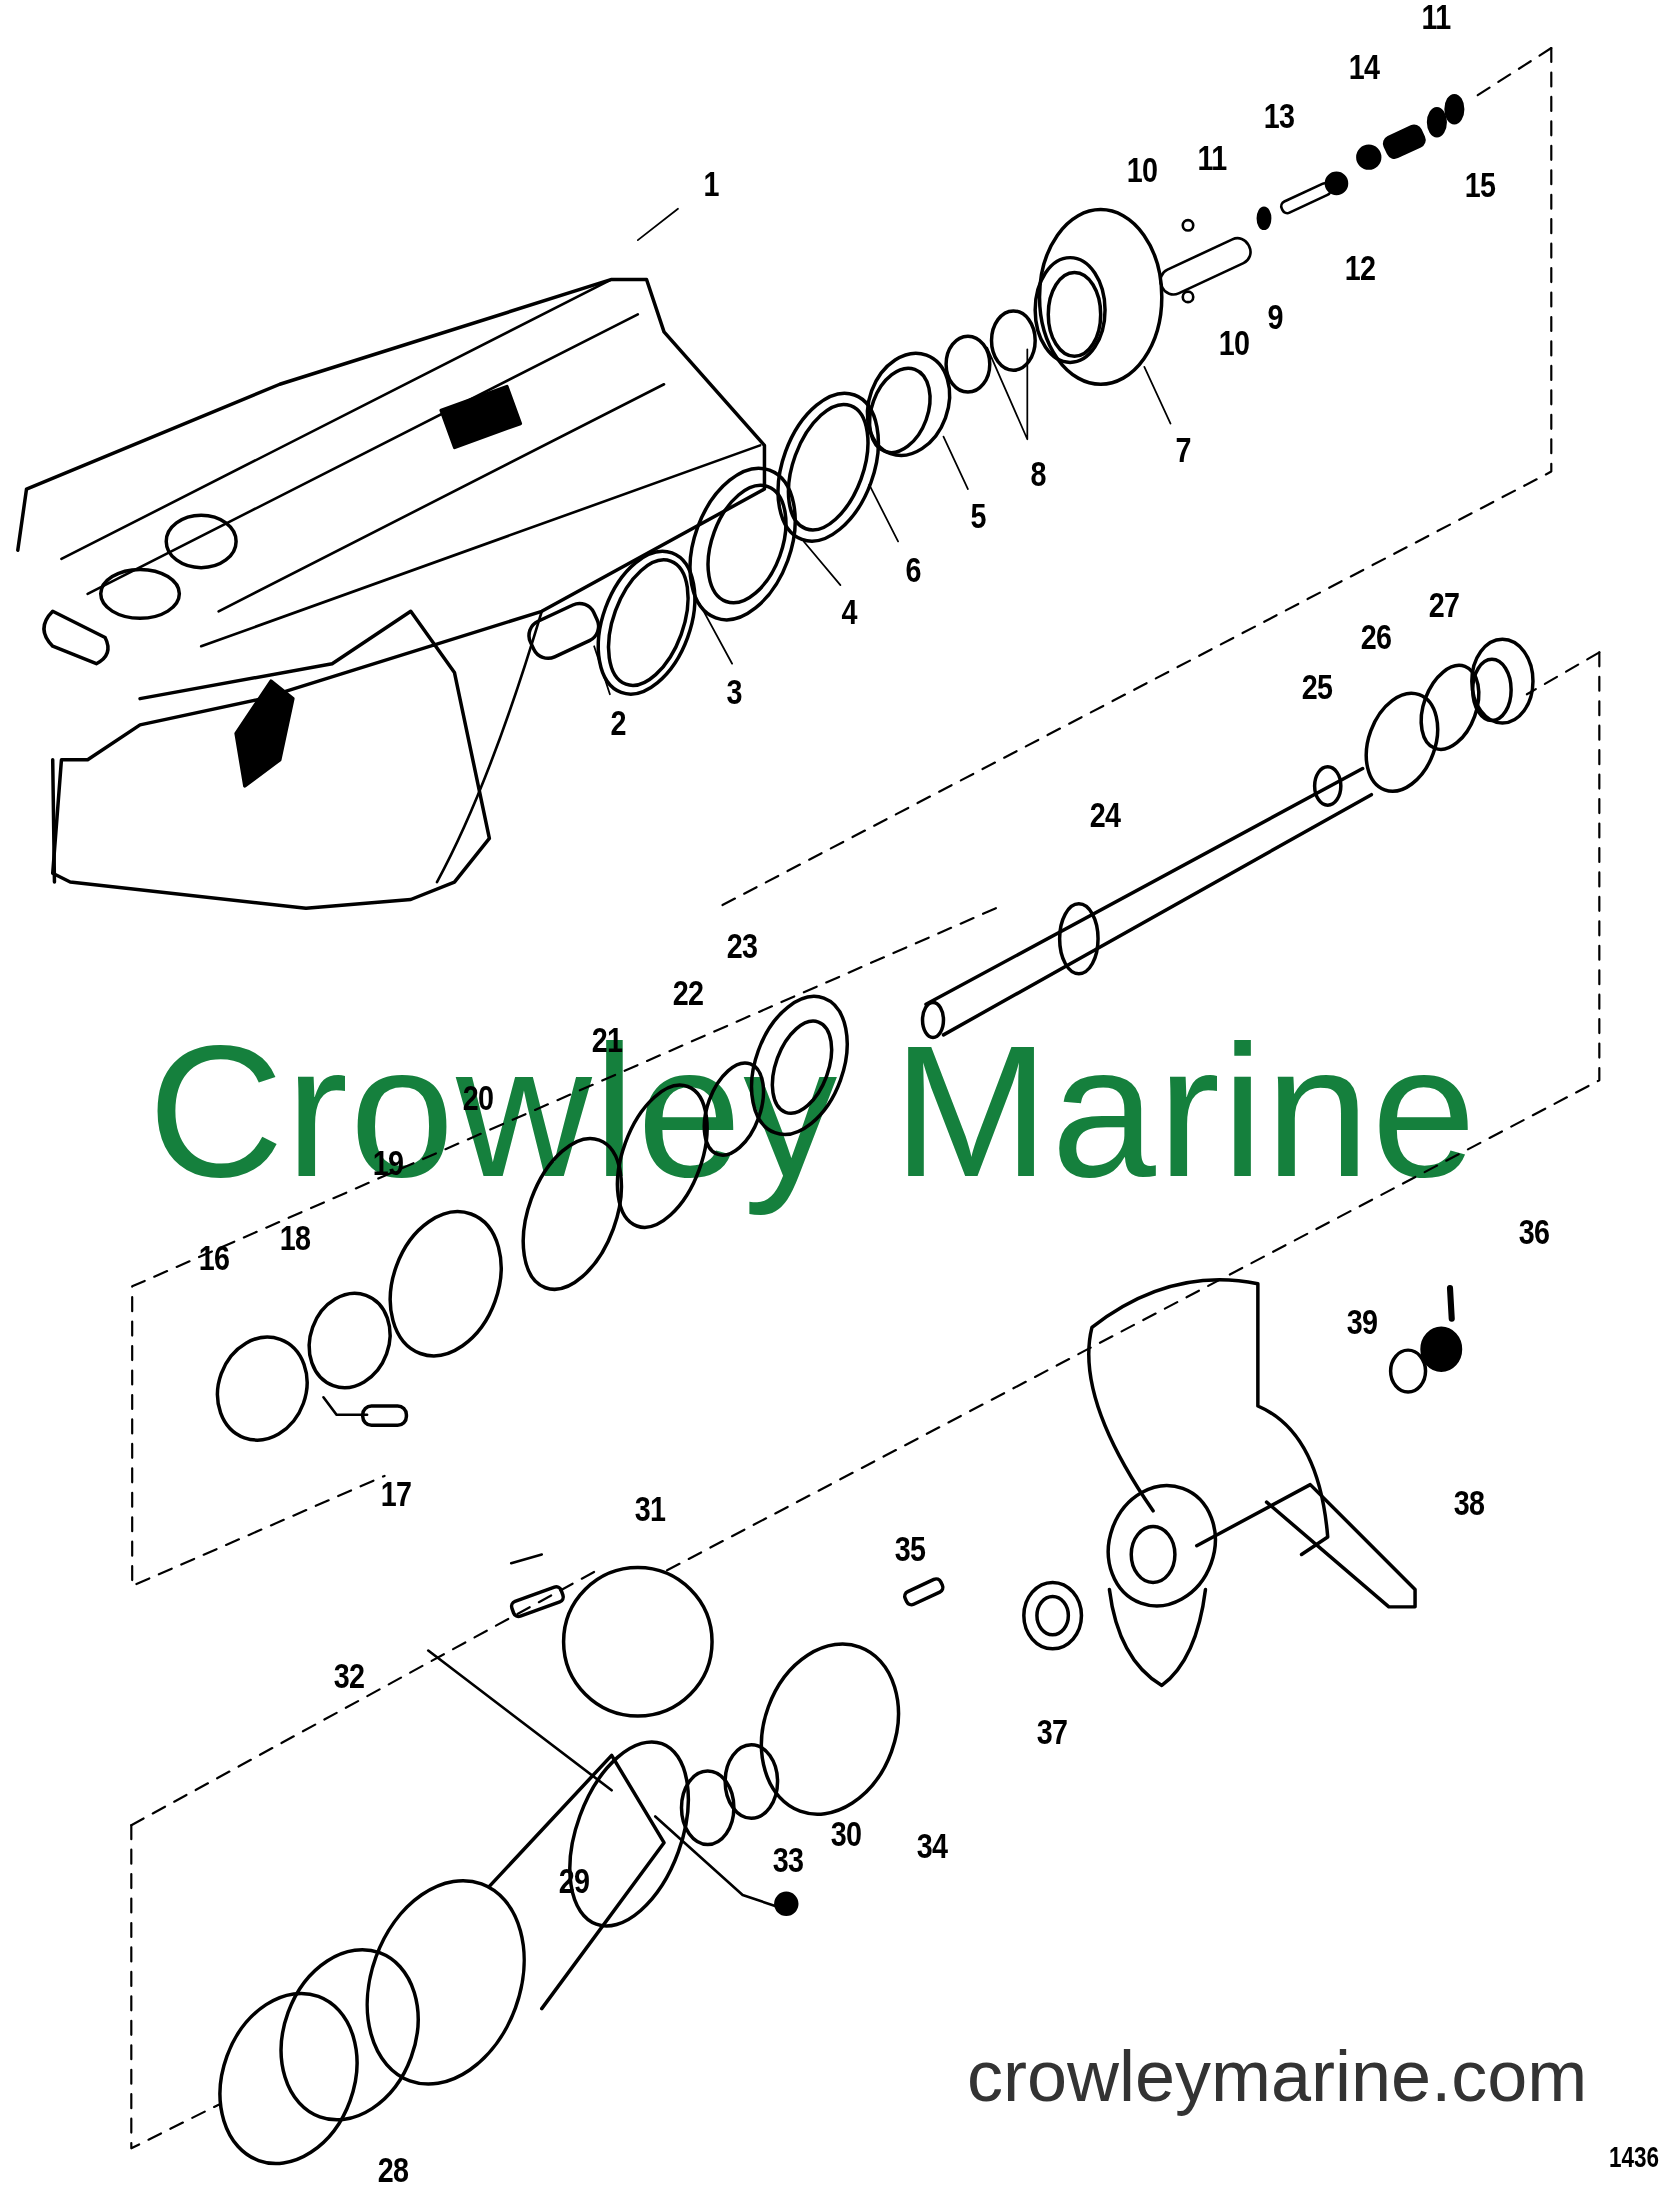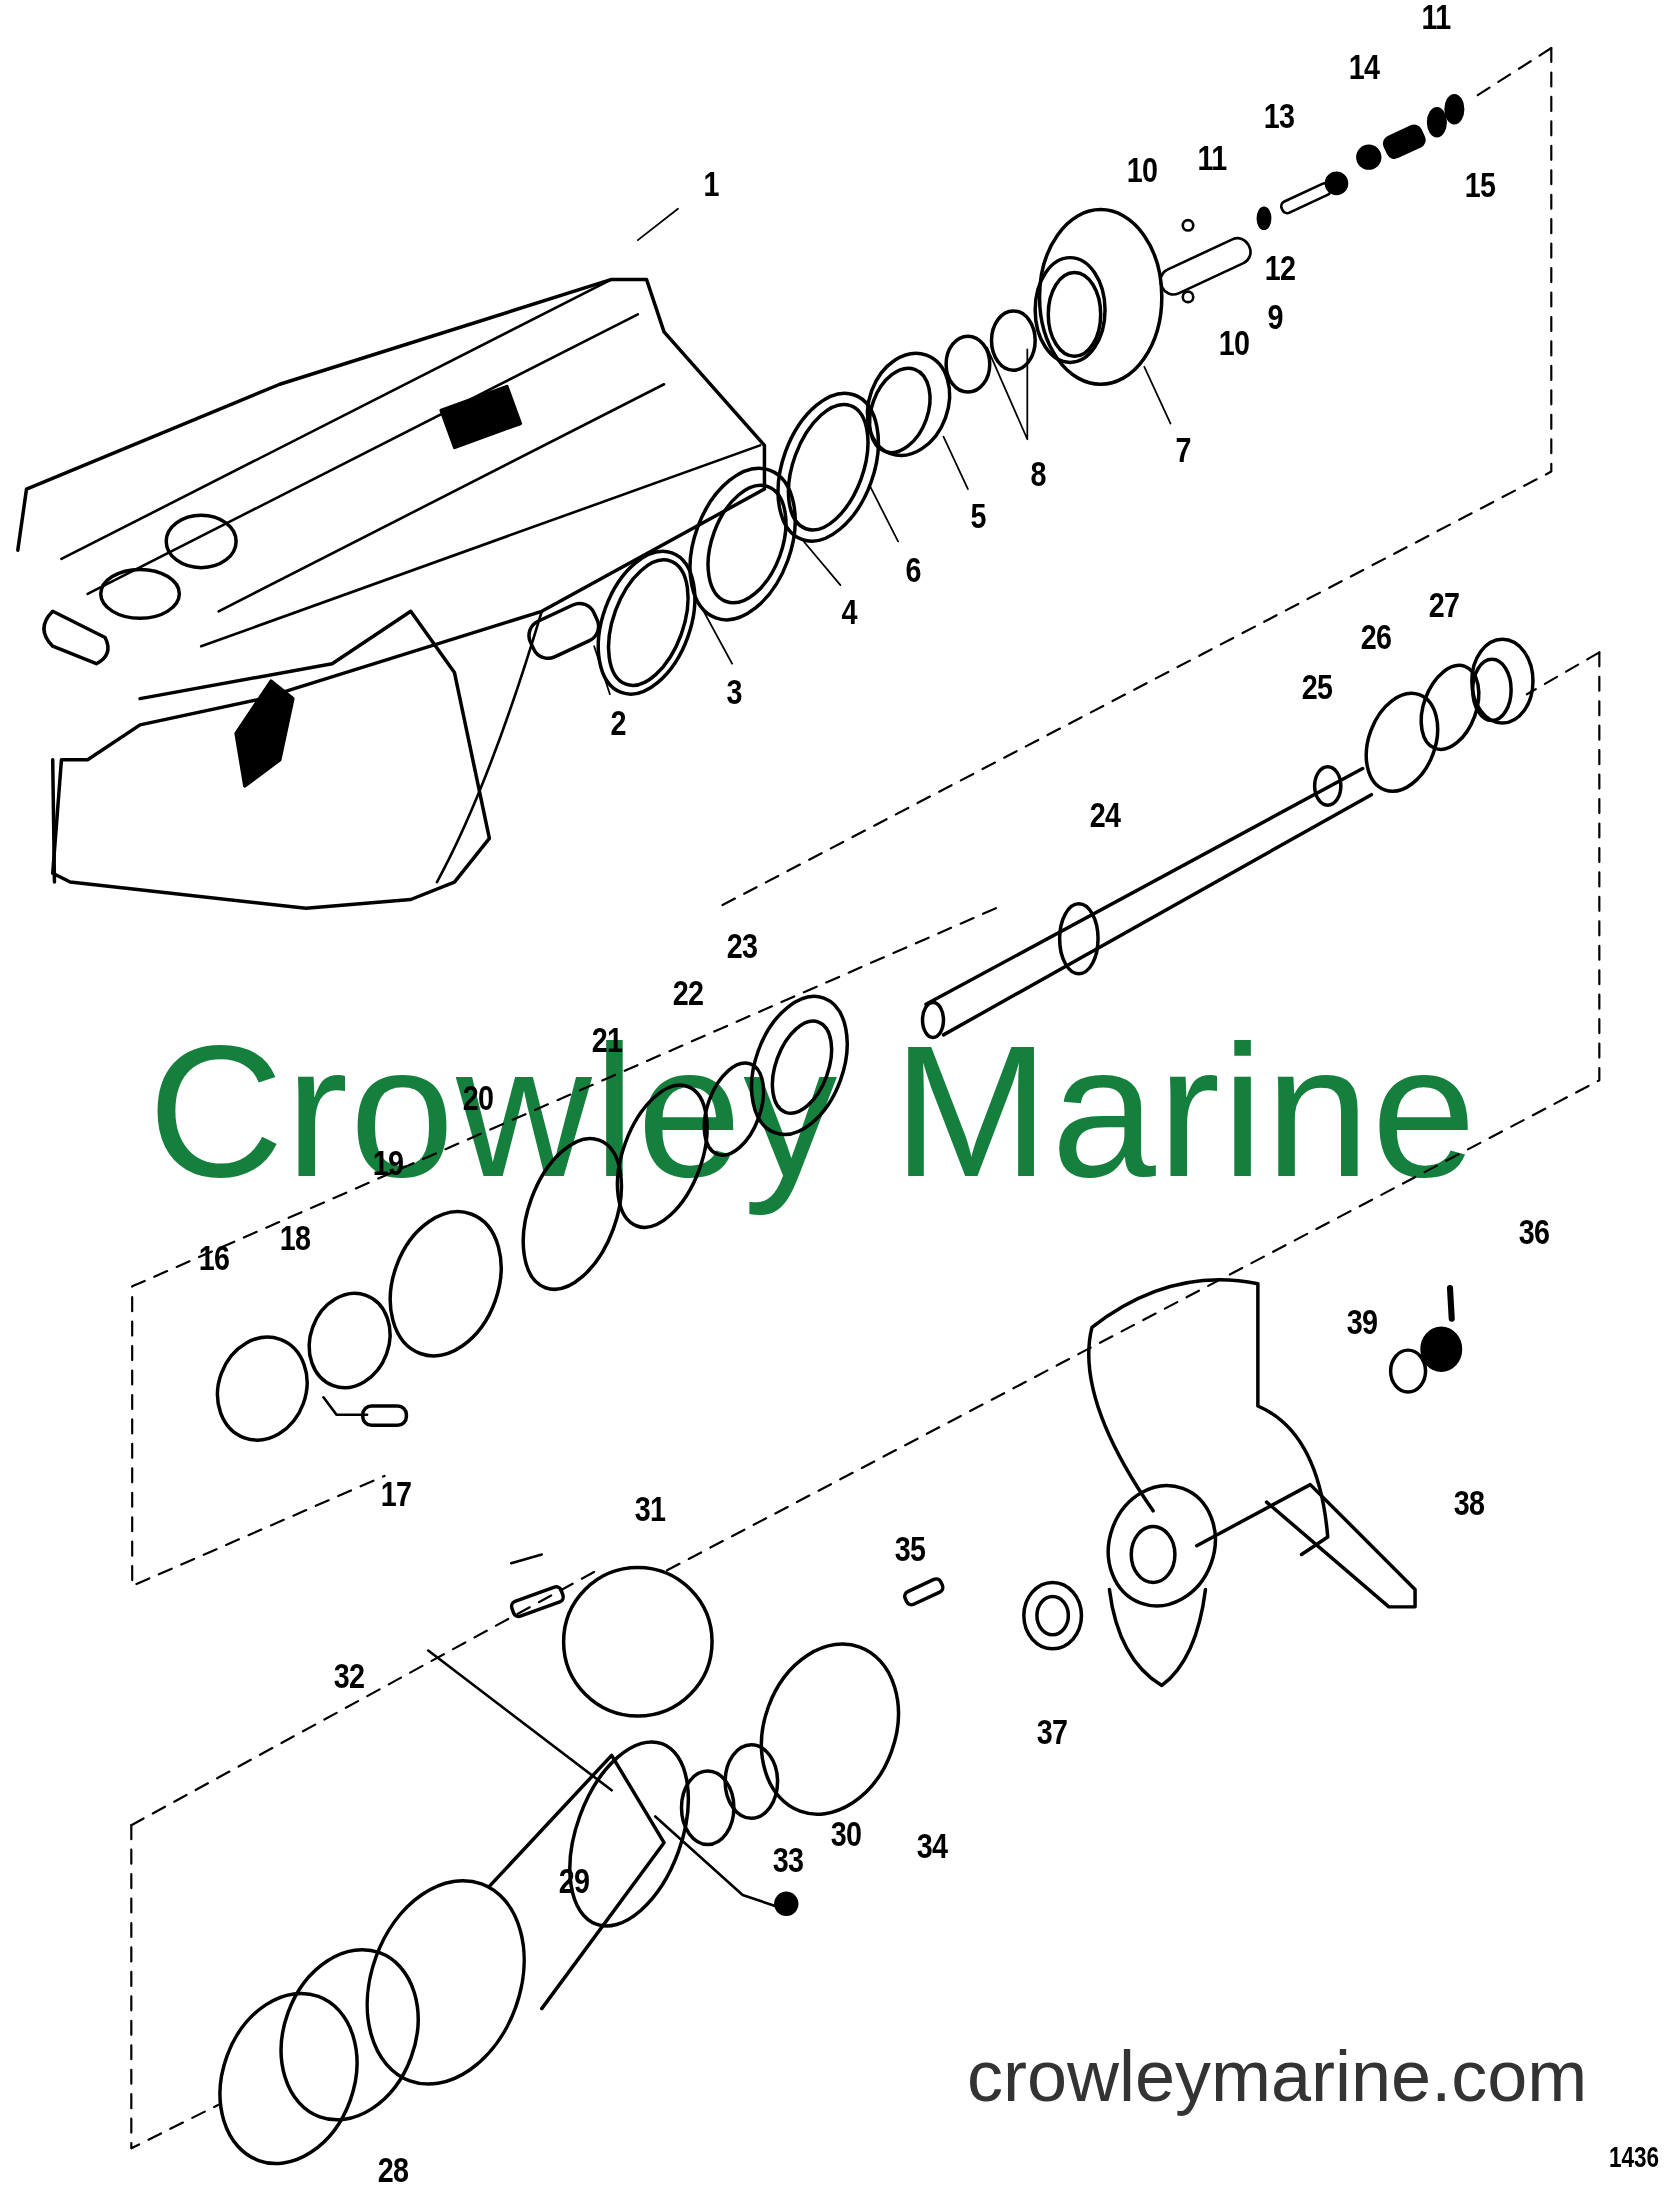--- a/index.html
+++ b/index.html
@@ -147,21 +147,21 @@
   <div class="callout" style="left:849px;top:611px"><span>4</span></div>
   <div class="callout" style="left:978px;top:515px"><span>5</span></div>
   <div class="callout" style="left:913px;top:569px"><span>6</span></div>
   <div class="callout" style="left:1183px;top:449px"><span>7</span></div>
   <div class="callout" style="left:1038px;top:473px"><span>8</span></div>
   <div class="callout" style="left:1275px;top:316px"><span>9</span></div>
   <div class="callout" style="left:1142px;top:169px"><span>10</span></div>
   <div class="callout" style="left:1234px;top:342px"><span>10</span></div>
   <div class="callout" style="left:1212px;top:157px"><span>11</span></div>
   <div class="callout" style="left:1436px;top:15.7px"><span>11</span></div>
-  <div class="callout" style="left:1280px;top:267px"><span>12</span></div>
+  <div class="callout" style="left:1360px;top:267px"><span>12</span></div>
   <div class="callout" style="left:1279px;top:115px"><span>13</span></div>
   <div class="callout" style="left:1364px;top:66px"><span>14</span></div>
   <div class="callout" style="left:1480px;top:184px"><span>15</span></div>
   <div class="callout" style="left:214px;top:1257px"><span>16</span></div>
   <div class="callout" style="left:396px;top:1493px"><span>17</span></div>
   <div class="callout" style="left:295px;top:1237px"><span>18</span></div>
   <div class="callout" style="left:388px;top:1162px"><span>19</span></div>
   <div class="callout" style="left:478px;top:1097px"><span>20</span></div>
   <div class="callout" style="left:607px;top:1039px"><span>21</span></div>
   <div class="callout" style="left:688px;top:992px"><span>22</span></div>

